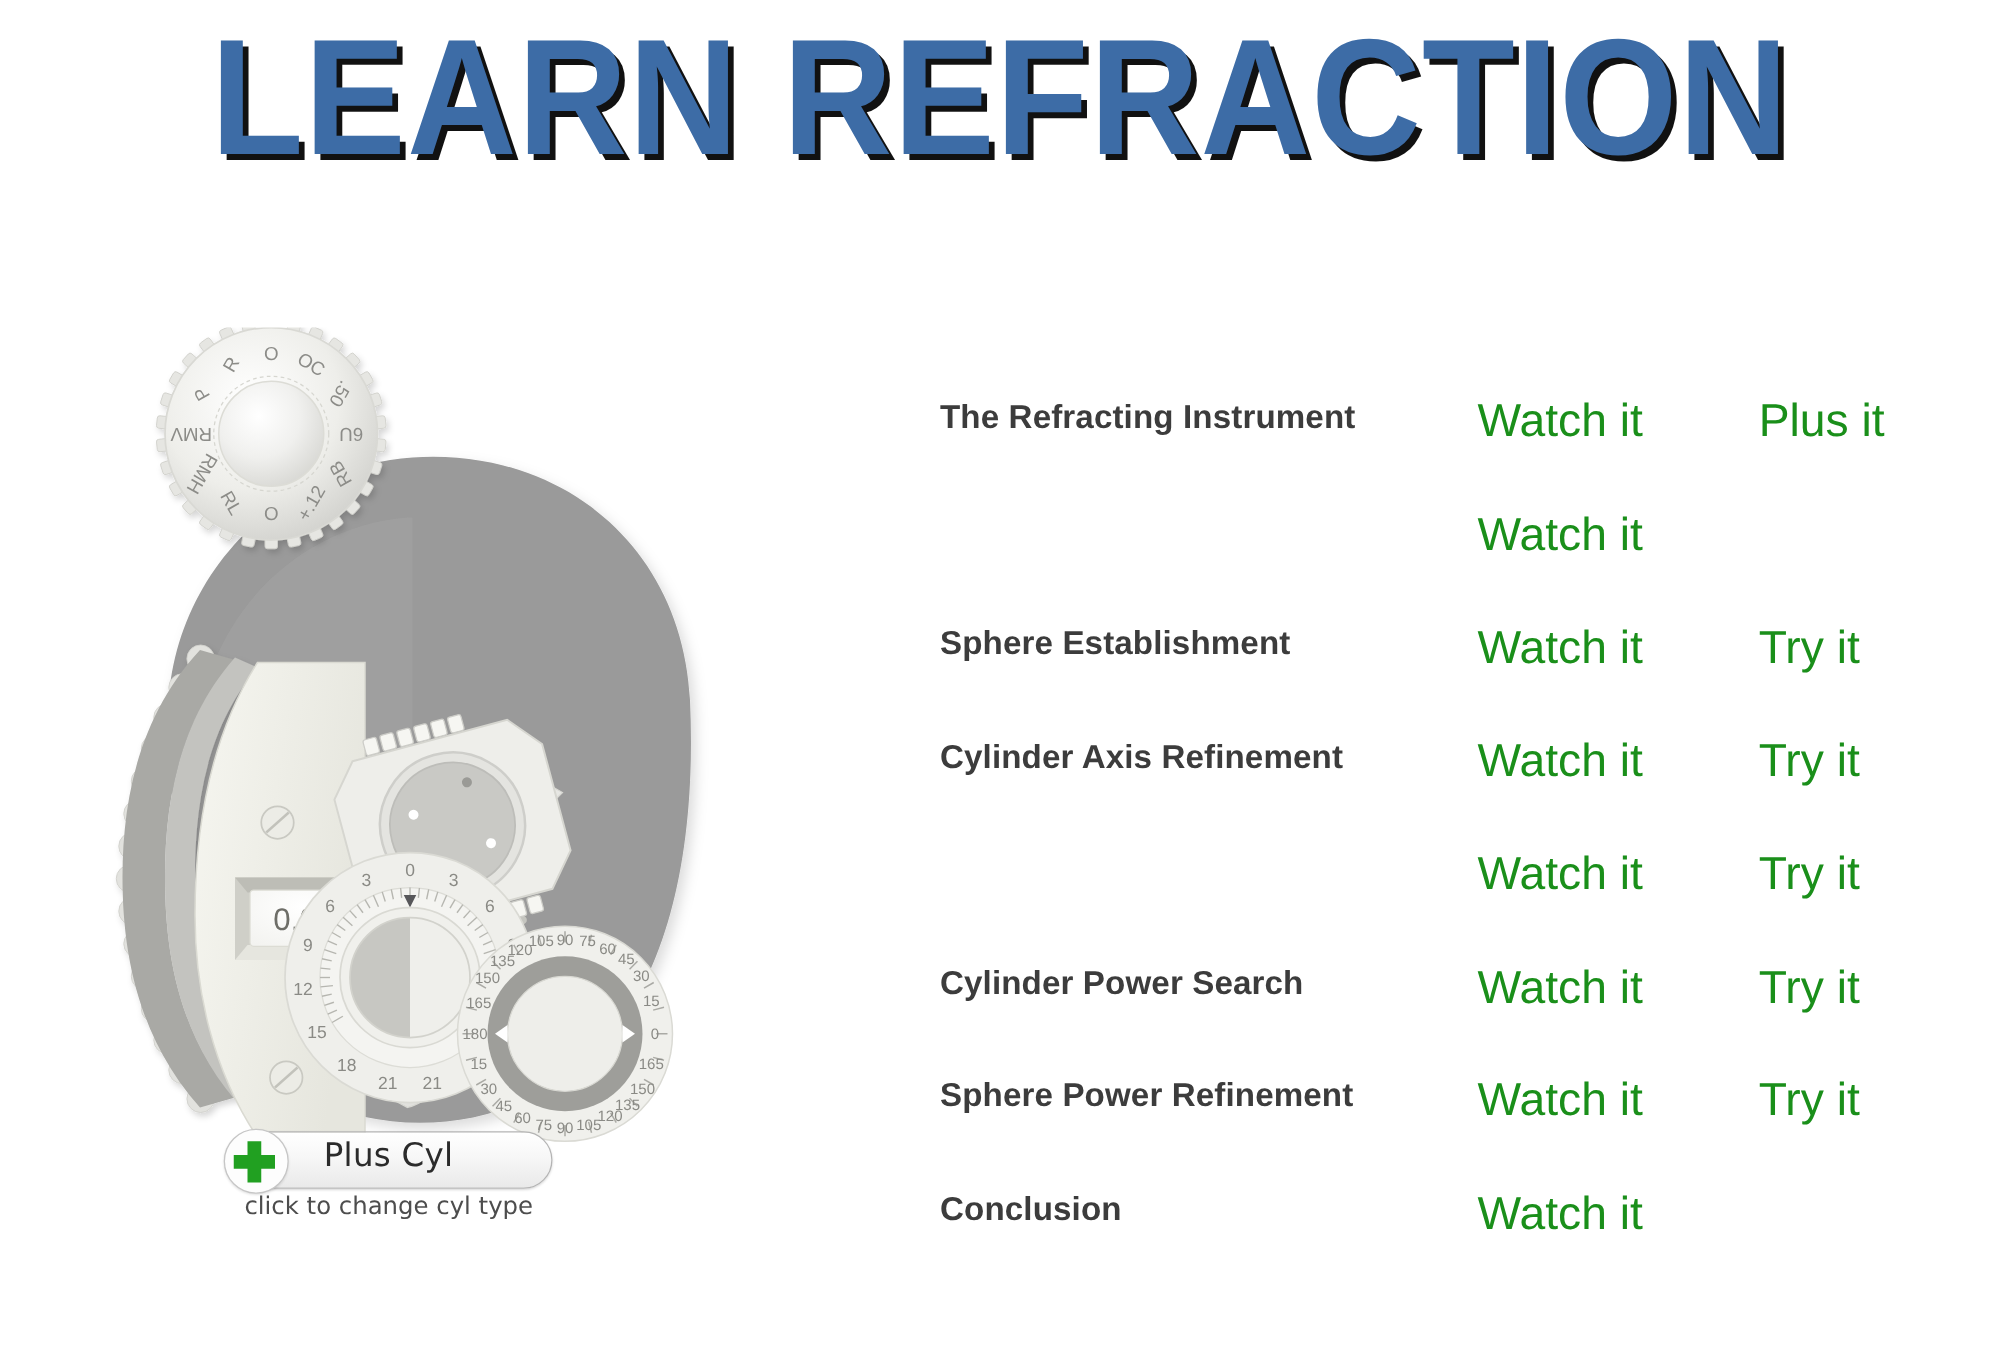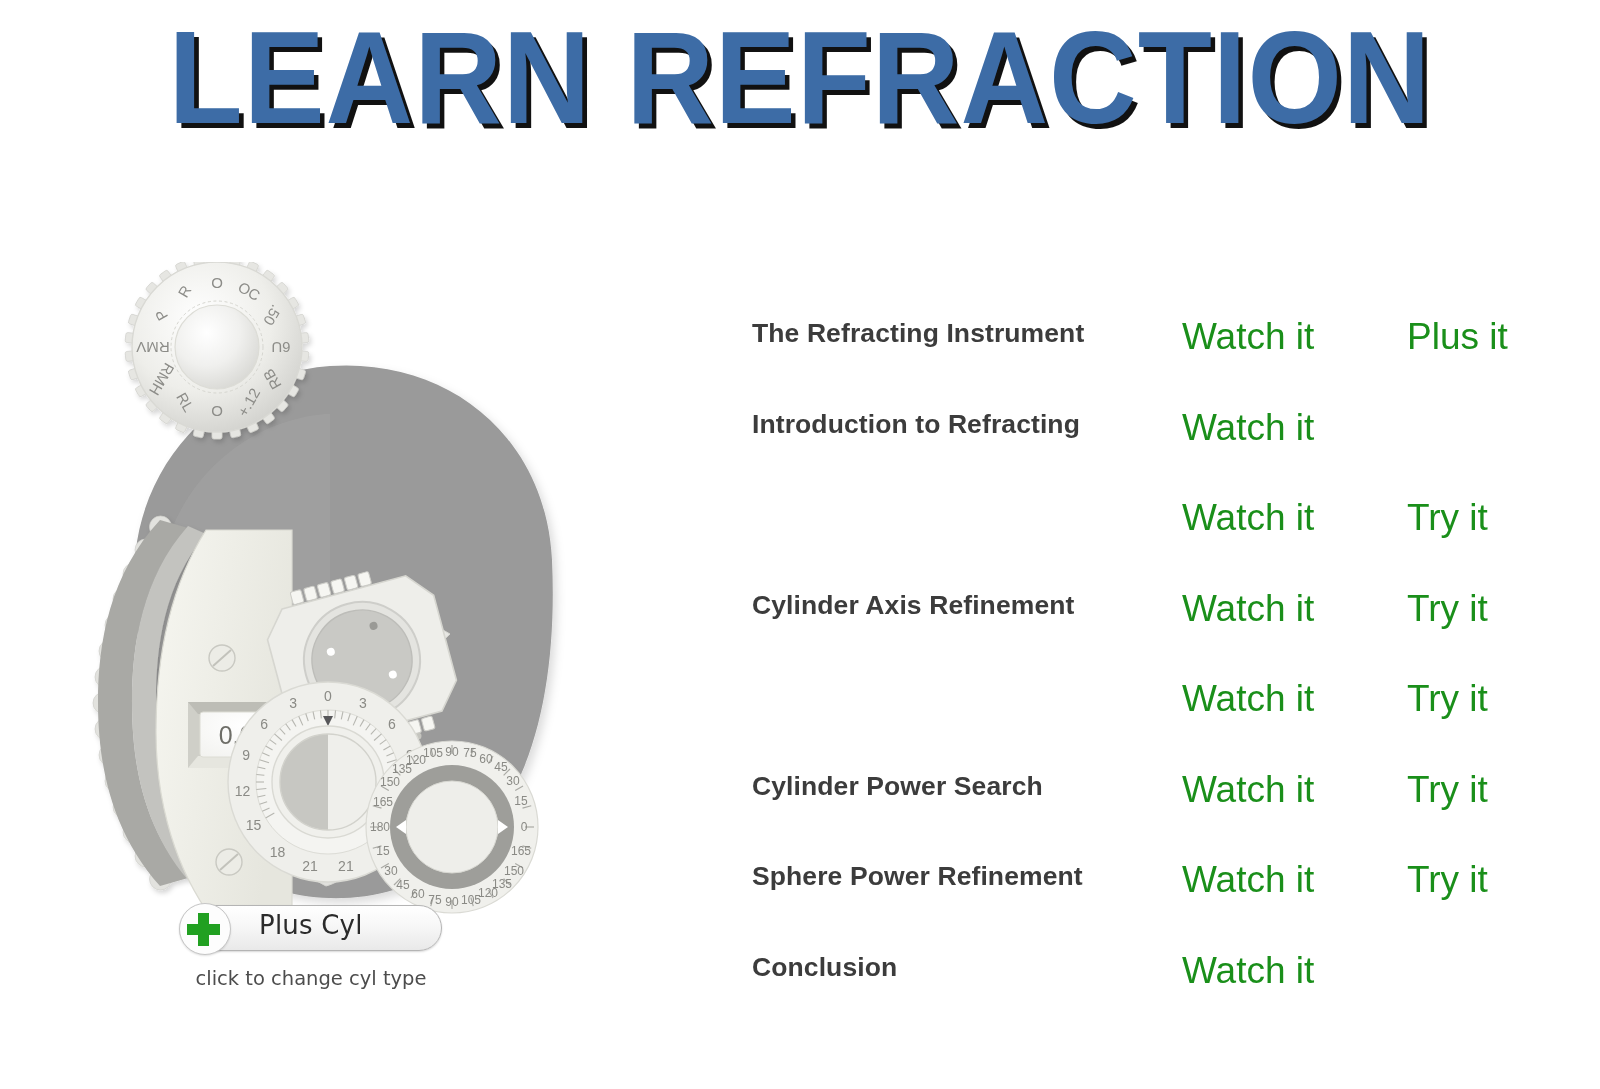--- a/index.html
+++ b/index.html
@@ -128,21 +128,21 @@
   #cyl-label {
     position: absolute;
     left: 78px;
     top: 4px;
     font-family: "DejaVu Sans", sans-serif;
     font-size: 26px;
     color: #2b2b2b;
     letter-spacing: 0.2px;
   }
   #cyl-caption {
-    margin-top: 16px;
+    margin-top: 2px;
     text-align: center;
     font-family: "DejaVu Sans", sans-serif;
     font-size: 19.5px;
     color: #4d4d4d;
   }
 </style>
 </head>
 <body>
 
 <div id="page-title">LEARN REFRACTION</div>
@@ -979,26 +979,26 @@
 
 <div id="lesson-list">
 
   <div class="lesson-row">
     <div class="lesson-title">The Refracting Instrument</div>
     <a class="lesson-link link-watch">Watch it</a>
     <a class="lesson-link link-action">Plus it</a>
   </div>
 
   <div class="lesson-row">
-    <div class="lesson-title">Introduction to Refracting</div>
     <a class="lesson-link link-watch">Watch it</a>
 
   </div>
 
   <div class="lesson-row">
+    <div class="lesson-title">Sphere Establishment</div>
     <a class="lesson-link link-watch">Watch it</a>
     <a class="lesson-link link-action">Try it</a>
   </div>
 
   <div class="lesson-row">
     <div class="lesson-title">Cylinder Axis Refinement</div>
     <a class="lesson-link link-watch">Watch it</a>
     <a class="lesson-link link-action">Try it</a>
   </div>
 

